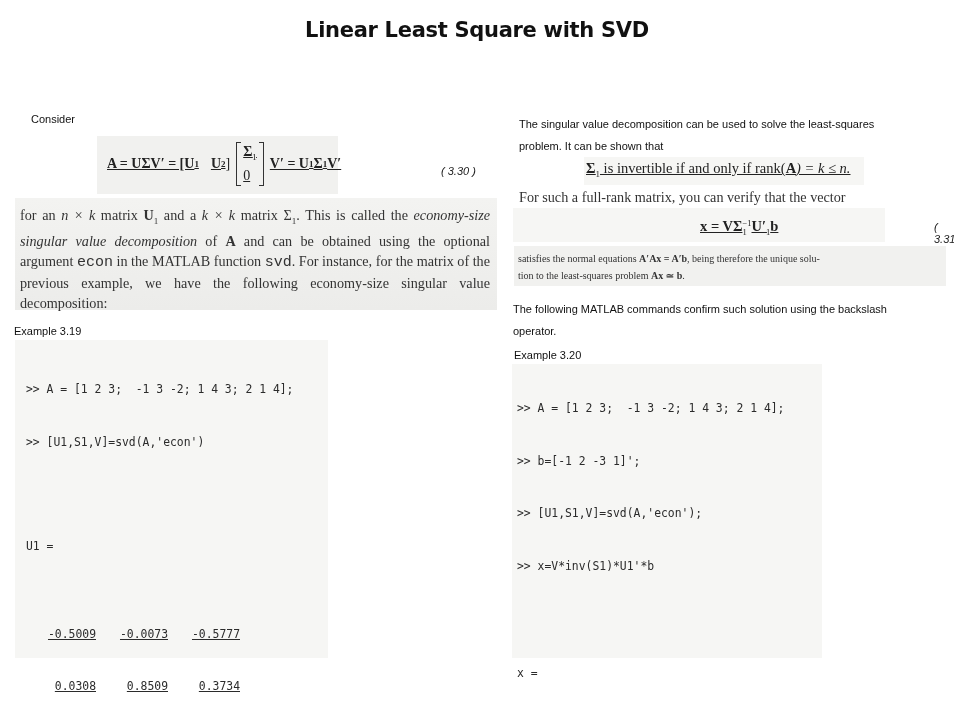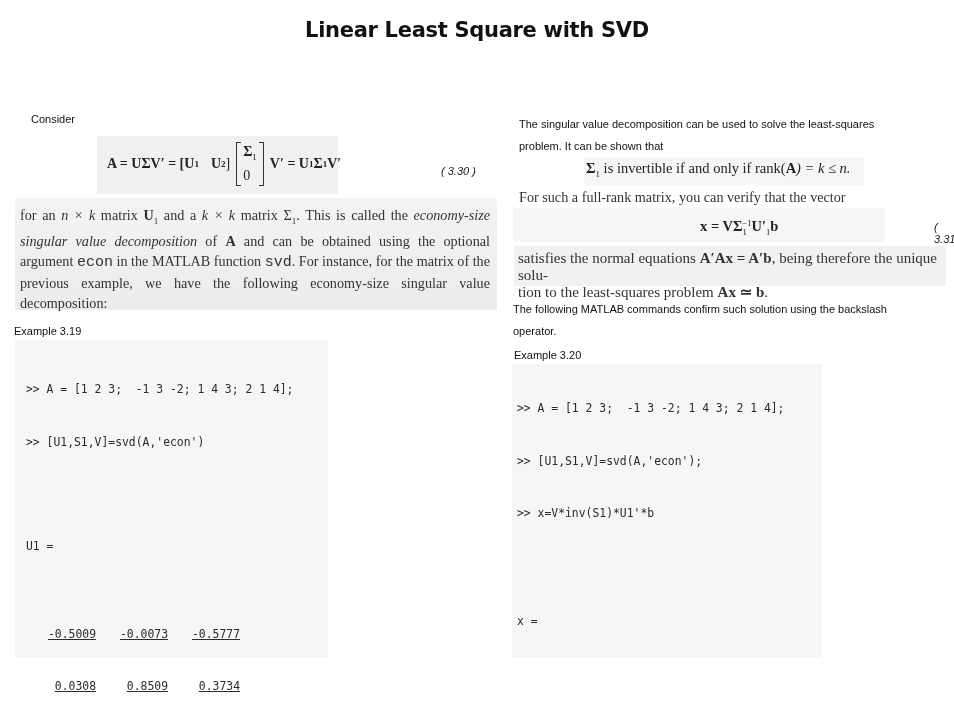--- a/index.html
+++ b/index.html
@@ -2,24 +2,24 @@
 <html><head>
 <meta charset="utf-8">
 <style>
   html, body { margin:0; padding:0; background:#ffffff; }
   body { width:954px; height:719px; position:relative; overflow:hidden; font-family:"Liberation Sans", sans-serif; color:#111; }
   .abs { position:absolute; }
   .title { left:0; width:954px; top:18px; text-align:center; font-family:"DejaVu Sans", sans-serif; font-weight:bold; font-size:21px; color:#111; letter-spacing:-0.3px; }
   .sans { font-family:"Liberation Sans", sans-serif; font-size:11px; color:#111; }
   .scan { background:#f1f1ef; }
   .scanlight { background:#f6f6f4; }
-  .eq { font-family:"Liberation Serif", serif; font-size:14px; color:#222; white-space:nowrap; }
+  .eq { font-family:"Liberation Serif", serif; font-size:14px; color:#222; white-space:nowrap;text-decoration:underline; }
   .eqnum { font-family:"Liberation Sans", sans-serif; font-size:11px; color:#222;font-style:italic; }
   .para { font-family:"Liberation Serif", serif; font-size:14.2px; line-height:20px; color:#333; text-align:justify; }
-  .para2 { font-family:"Liberation Serif", serif; font-size:15px; line-height:17px; color:#333; }
+  .para2 { font-family:"Liberation Serif", serif; font-size:10px; line-height:17px; color:#333; }
   .mono { font-family:"DejaVu Sans Mono", monospace; font-size:11.4px; color:#2b2b2b; white-space:pre; line-height:17.5px; }
   code.tt { font-family:Liberation Mono, monospace; font-size:15px;margin-top:8px; }
   .bold { font-weight:bold; }
   .ital { font-style:italic; }
   .mat-row { display:flex; }
   .mat-cell { width:72px; text-align:right;text-decoration:underline; }
   .mat-cell:first-child { width:70px; }
   .bracket { display:inline-block; vertical-align:middle; text-align:left; border-left:1.5px solid #333; border-right:1.5px solid #333; padding:0 6px; line-height:20px; position:relative; }
   .bracket::before, .bracket::after { content:""; position:absolute; width:4px; top:0; bottom:0; border-top:1.5px solid #333; border-bottom:1.5px solid #333; }
   .bracket::before { left:0; }
@@ -111,20 +111,21 @@
 <div class="abs sans" style="left:513px; top:298px; line-height:22px;">
   <div>The following MATLAB commands confirm such solution using the backslash</div>
   <div>operator.</div>
 </div>
 
 <div class="abs sans" style="left:514px; top:349px;">Example 3.20</div>
 
 <div class="abs scanlight" style="left:512px; top:364px; width:310px; height:294px;"></div>
 <div class="abs mono" style="left:517px; top:365px;">
   <div>&gt;&gt; A = [1 2 3;  -1 3 -2; 1 4 3; 2 1 4];</div>
+  <div>&gt;&gt; b=[-1 2 -3 1]';</div>
   <div>&gt;&gt; [U1,S1,V]=svd(A,'econ');</div>
   <div>&gt;&gt; x=V*inv(S1)*U1'*b</div>
   <div style="height:20px;"></div>
   <div>x =</div>
   <div>
     
     
     
   </div>
   

